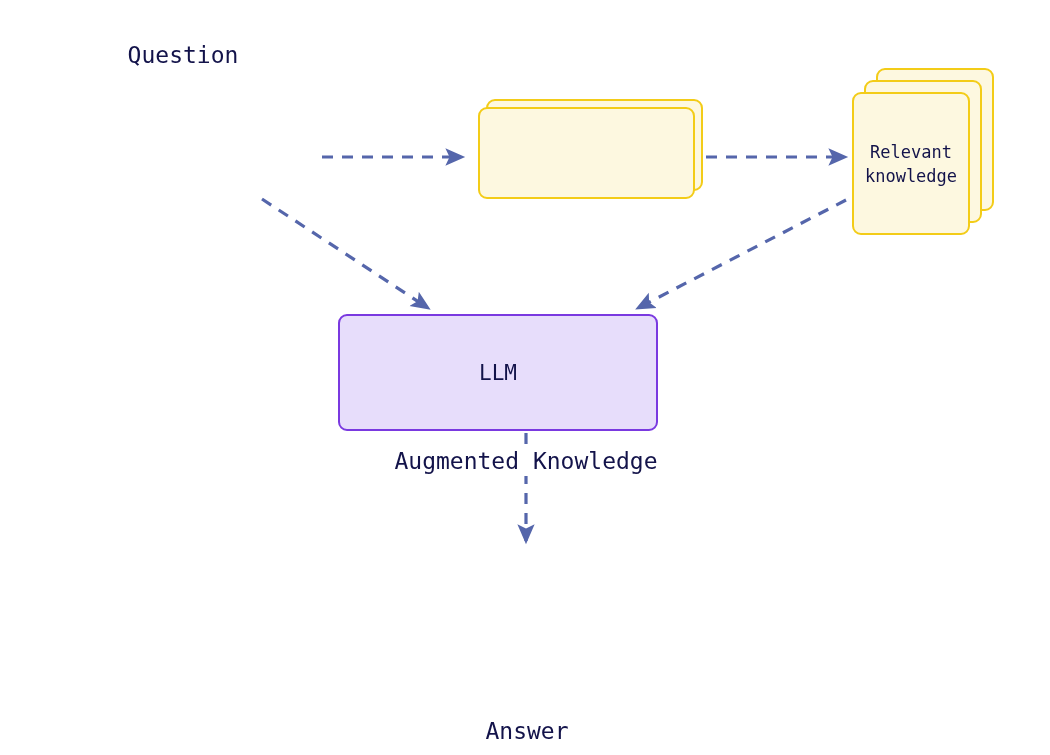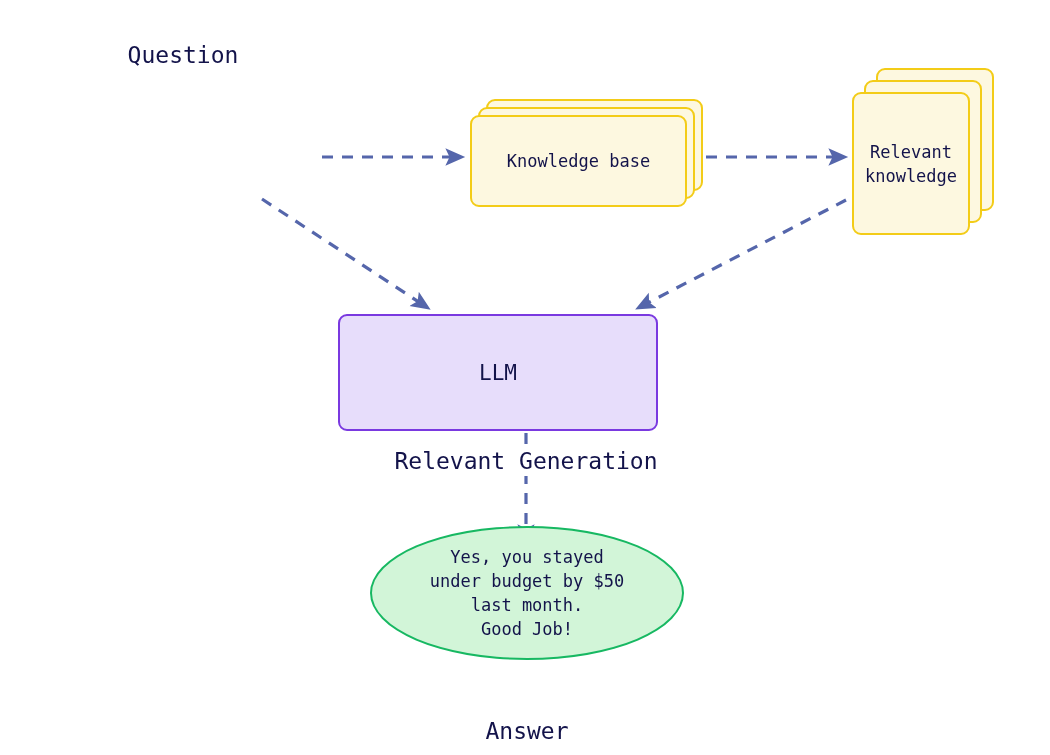--- a/index.html
+++ b/index.html
@@ -174,42 +174,33 @@
 
     <line x1="526" y1="433" x2="526" y2="541" stroke="#5566ab" stroke-width="3.2" stroke-dasharray="11 9" marker-end="url(#arrowhead)"></line>
   </svg>
 
   <div class="caption" id="question-caption">Question</div>
 
 
   <div class="stack" id="kb-node">
     <div class="card c3"></div>
     <div class="card c2"></div>
-    <div class="card c1 card-front">
-      <div class="node-text">Knowledge base</div>
-    </div>
   </div>
 
   <div class="stack" id="rk-node">
     <div class="card c3"></div>
     <div class="card c2"></div>
     <div class="card c1 card-front">
       <div class="node-text">Relevant
 knowledge</div>
     </div>
   </div>
 
   <div class="node" id="llm-node">
     <div class="node-text">LLM</div>
   </div>
 
-  <div class="caption" id="augmented-caption">Relevant Generation</div>
-
-  <div class="node ellipse" id="answer-node">
-    <div class="node-text">Yes, you stayed
-under budget by $50
-last month.
-Good Job!</div>
-  </div>
+  <div class="caption" id="augmented-caption">Augmented Knowledge</div>
+
 
   <div class="caption" id="answer-caption">Answer</div>
 
 </div>
 
 </body></html>

